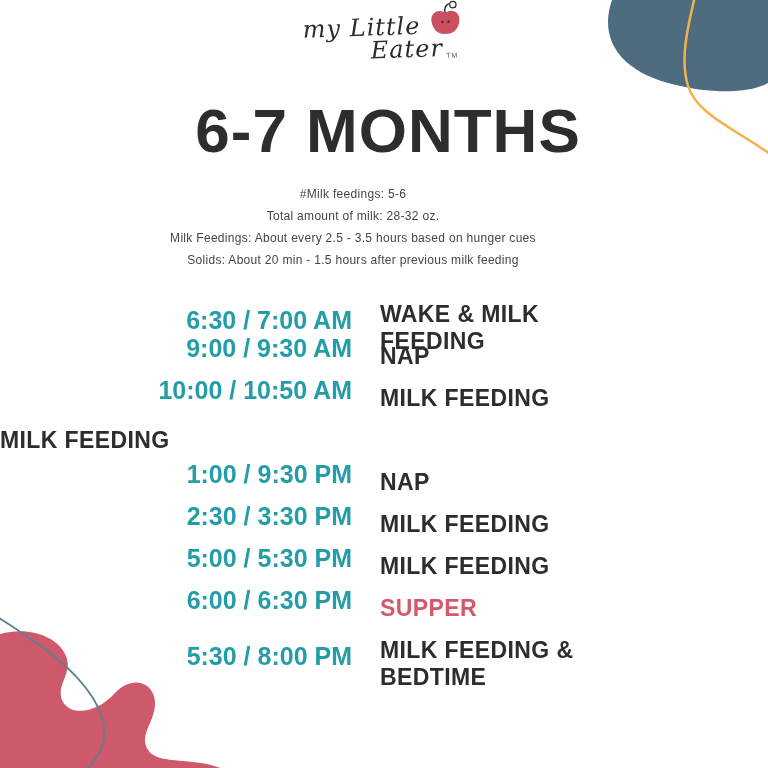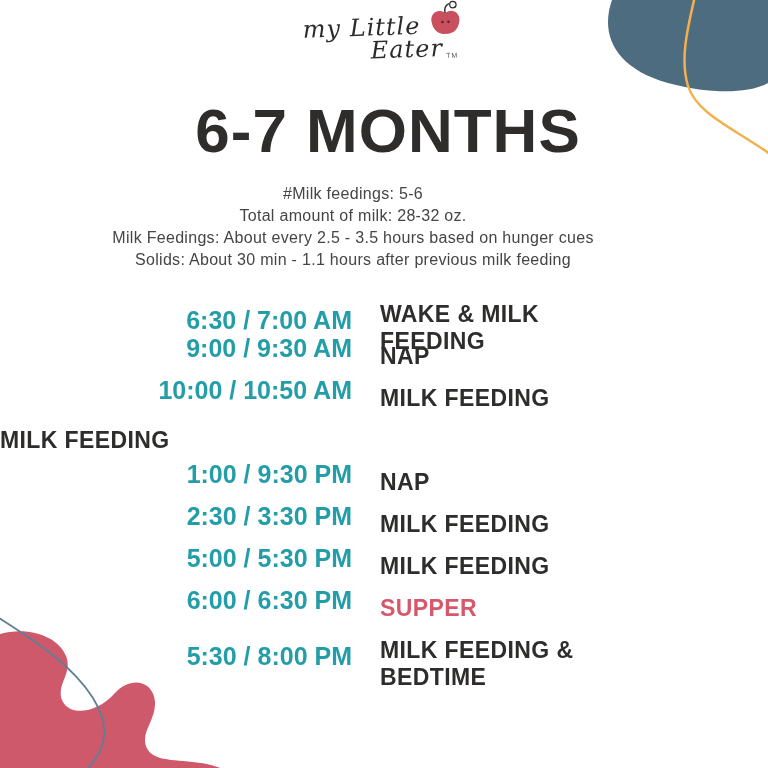--- a/index.html
+++ b/index.html
@@ -35,21 +35,21 @@
     margin:4px;text-align:center;
     font-size:62px;line-height:1;font-weight:700;
     letter-spacing:1px;
     color:var(--text-dark,#2e2d2c);
   }
 
   
   .subtitle{
     position:absolute;top:183px;left:0;width:706px;
     text-align:center;
-    font-size:16px;line-height:22px;
+    font-size:12px;line-height:22px;
     letter-spacing:0.3px;
     color:#454545;
   }
 
   
   .schedule{position:absolute;top:285px;left:0;width:619px;}
   .row{
     height:42px;
     display:grid;
     grid-template-columns:352px auto;
@@ -98,21 +98,21 @@
       <span class="tm">TM</span>
     </div>
   </div>
 
   <h1 class="title">6-7 MONTHS</h1>
 
   <div class="subtitle">
     <div>#Milk feedings: 5-6</div>
     <div>Total amount of milk: 28-32 oz.</div>
     <div>Milk Feedings: About every 2.5 - 3.5 hours based on hunger cues</div>
-    <div>Solids: About 30 min - 1.1 hours after previous milk feeding</div>
+    <div>Solids: About 20 min - 1.5 hours after previous milk feeding</div>
   </div>
 
   <div class="schedule">
     <div class="row">
       <span class="time">6:30 / 7:00 AM</span>
       <span class="activity">WAKE &amp; MILK FEEDING</span>
     </div>
     <div class="row">
       <span class="time">9:00 / 9:30 AM</span>
       <span class="activity">NAP</span>

